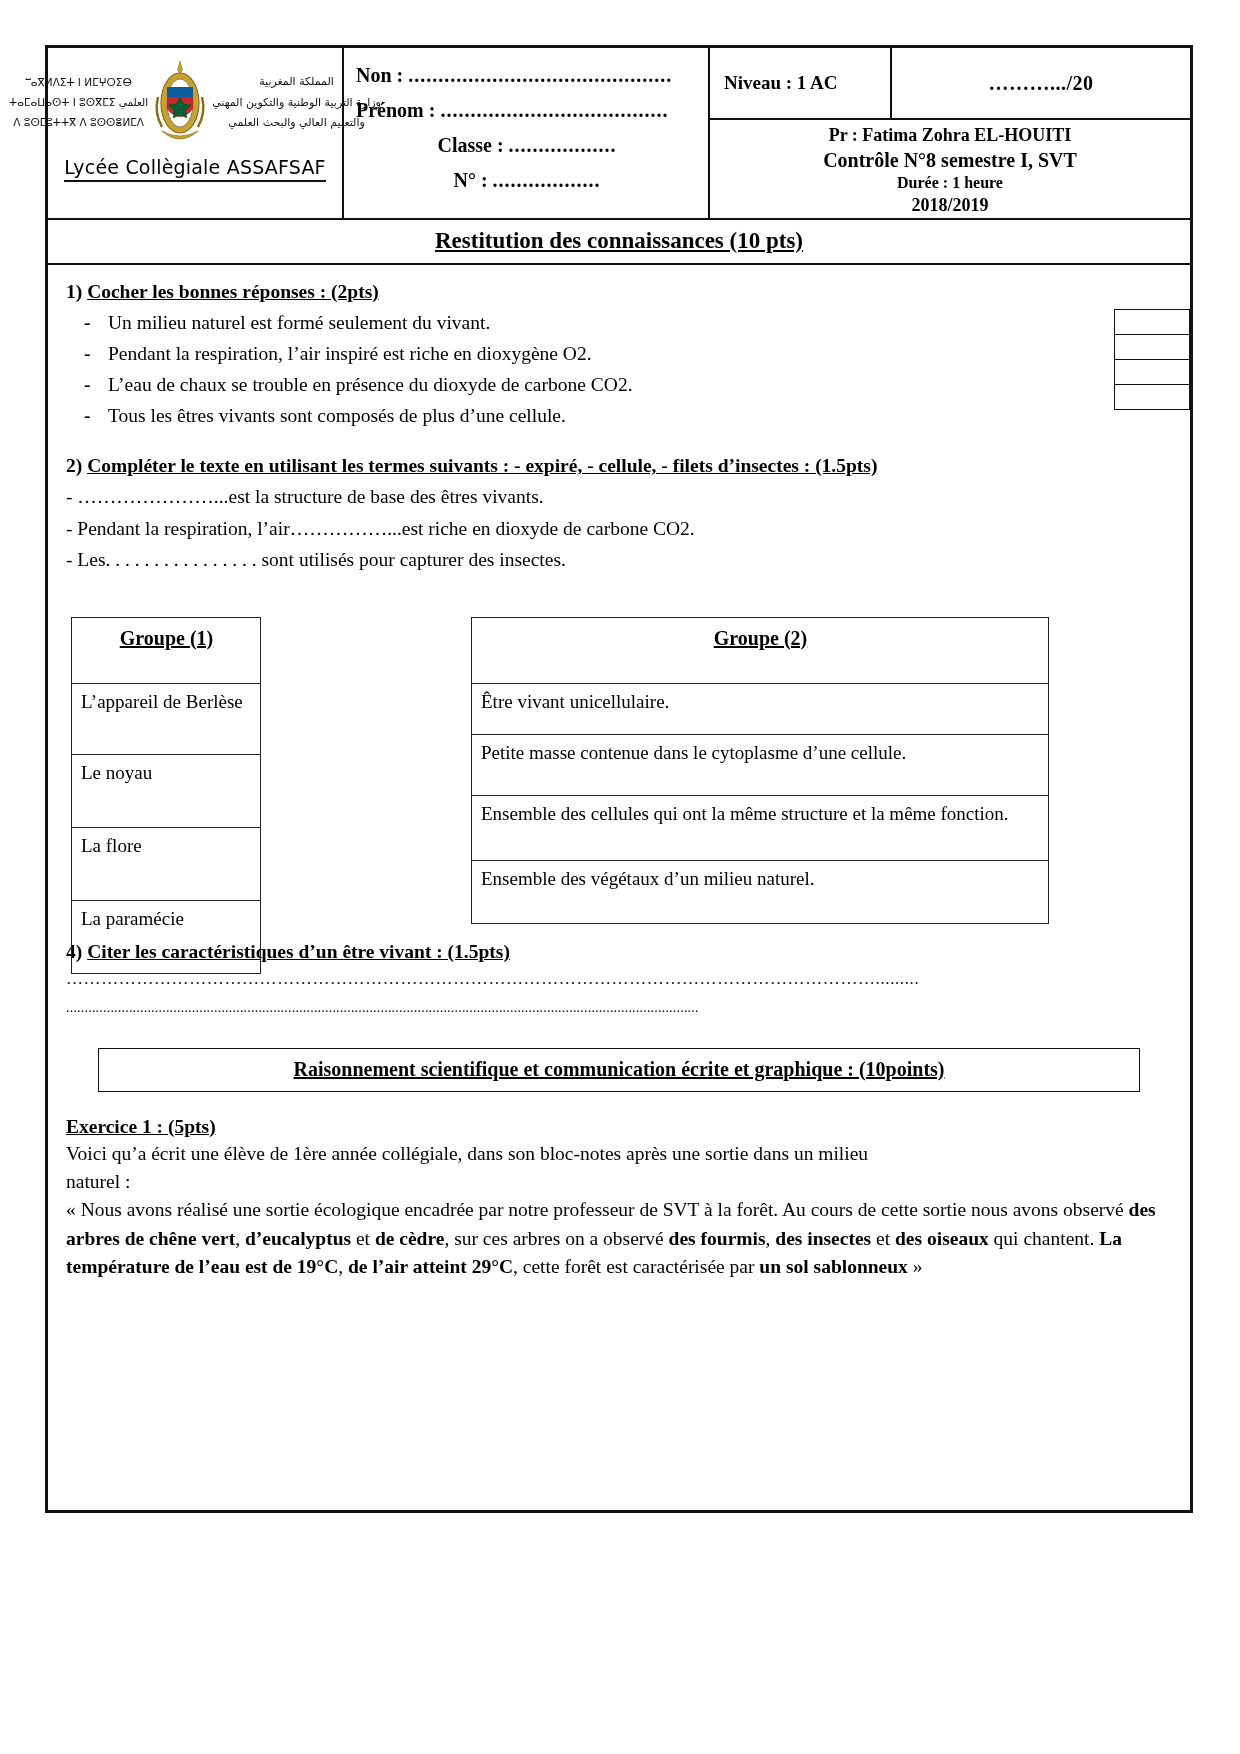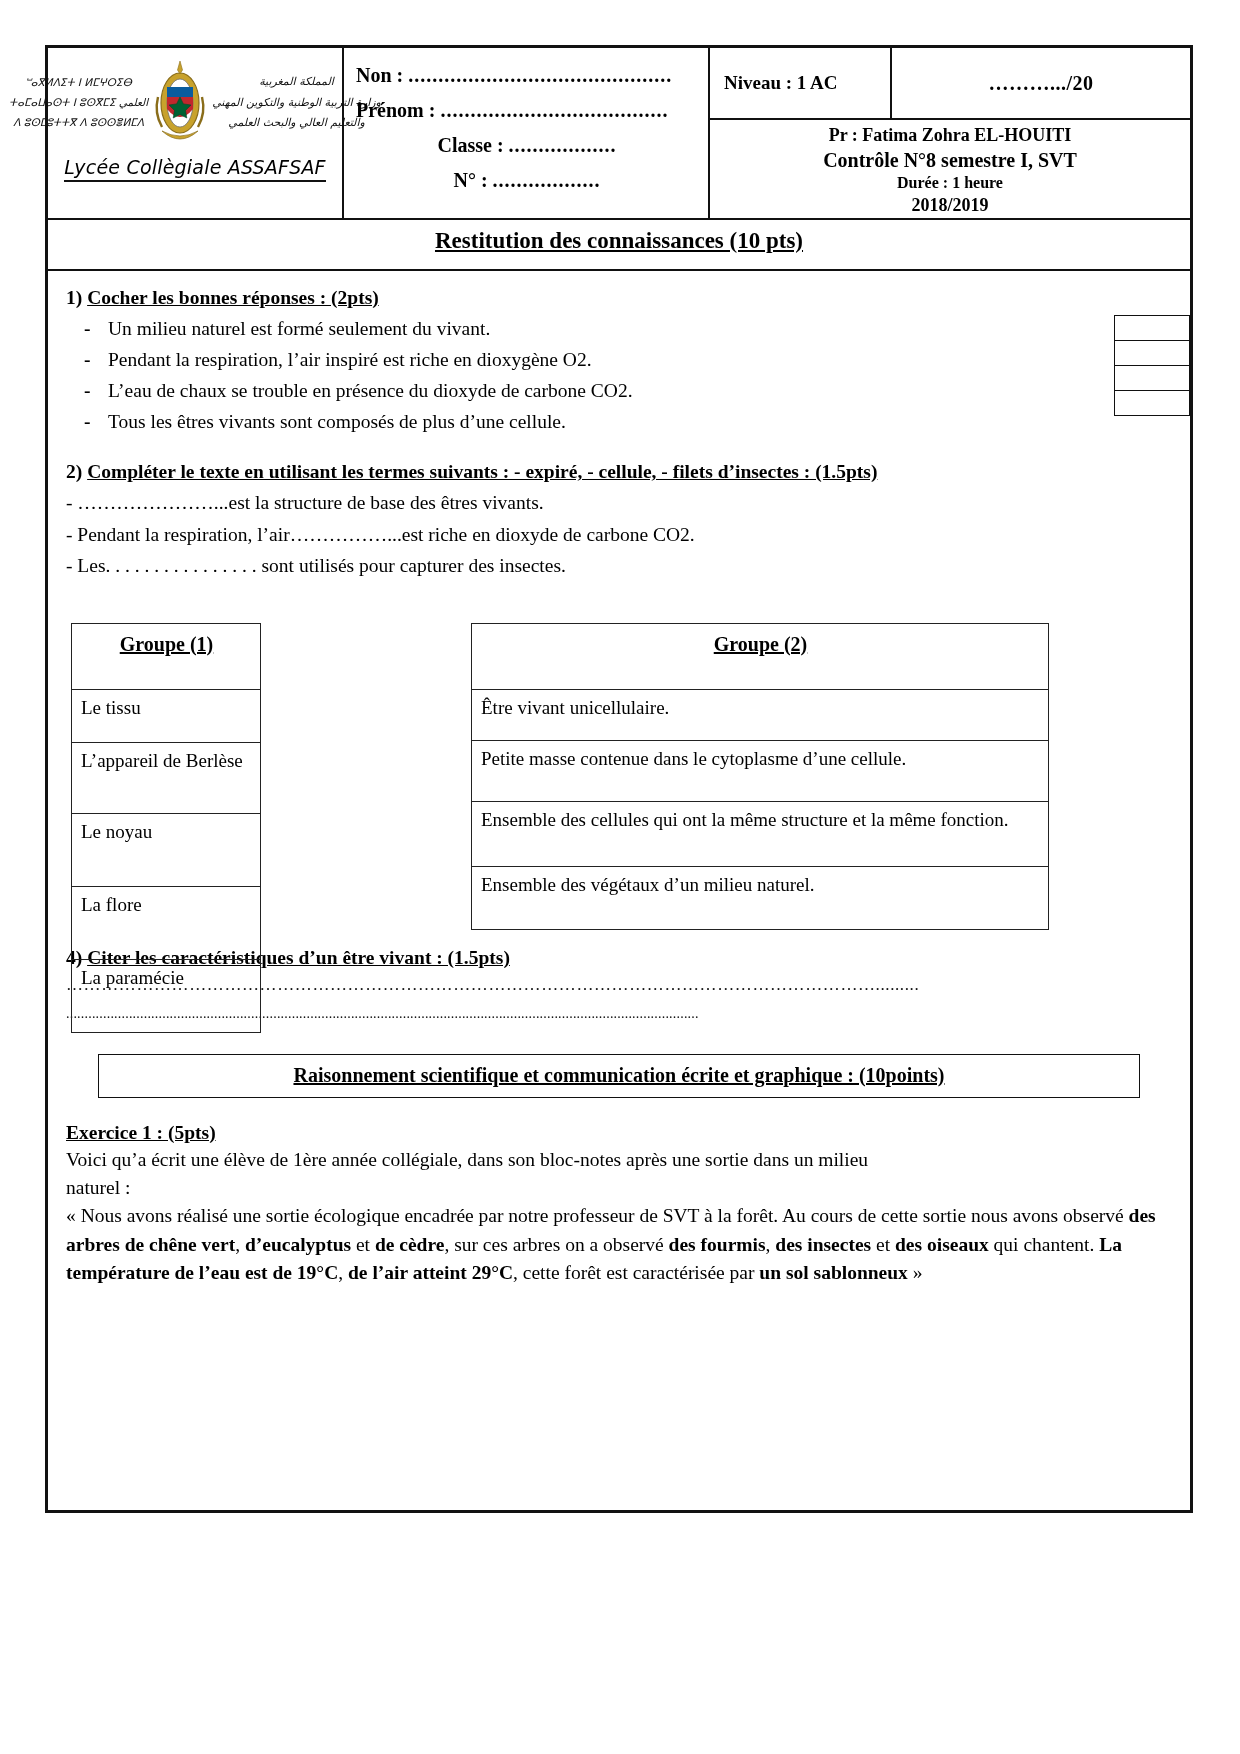--- a/index.html
+++ b/index.html
@@ -29,21 +29,20 @@
     display: flex;
     border-bottom: 2px solid #111;
     box-sizing: border-box;
   }
   .hdr-logo {
     width: 296px;
     border-right: 2px solid #111;
     box-sizing: border-box;
     padding: 6px 8px 4px 8px;
     text-align: center;
-    font-style: italic;
   }
   .logo-row {
     display: flex;
     align-items: center;
     justify-content: center;
     gap: 4px;
     height: 98px;
   }
   .logo-left, .logo-right {
     font-size: 10.5px;
@@ -125,21 +124,21 @@
   .hdr-right-bot .l1 { font-size: 18px; }
   .hdr-right-bot .l2 { font-size: 20px; }
   .hdr-right-bot .l3 { font-size: 16px; }
   .hdr-right-bot .l4 { font-size: 18px; }
 
   
   .banner {
     text-align: center;
     font-weight: bold;
     font-size: 23px;
-    padding: 8px 0 15px 0;
+    padding: 8px 0 9px 0;
     border-bottom: 2px solid #111;
   }
   .banner span { text-decoration: underline; }
 
   
   .body {
     padding: 16px 18px 0 18px;
     position: relative;
   }
   .q-title {
@@ -381,23 +380,20 @@
 
     <div class="q3-block">
 
       <div class="groups">
         <table class="gtbl" id="g1">
           <tbody>
               <tr>
                 <td class="head"><span>Groupe (1)</span><br>&nbsp;</td>
               </tr>
           <tr>
-                <td style="height:42px">Le tissu</td>
-              </tr>
-          <tr>
                 <td style="height:60px">L’appareil de Berlèse</td>
               </tr>
           <tr>
                 <td style="height:62px">Le noyau</td>
               </tr>
           <tr>
                 <td style="height:62px">La flore</td>
               </tr>
           <tr>
                 <td style="height:62px">La paramécie</td>

